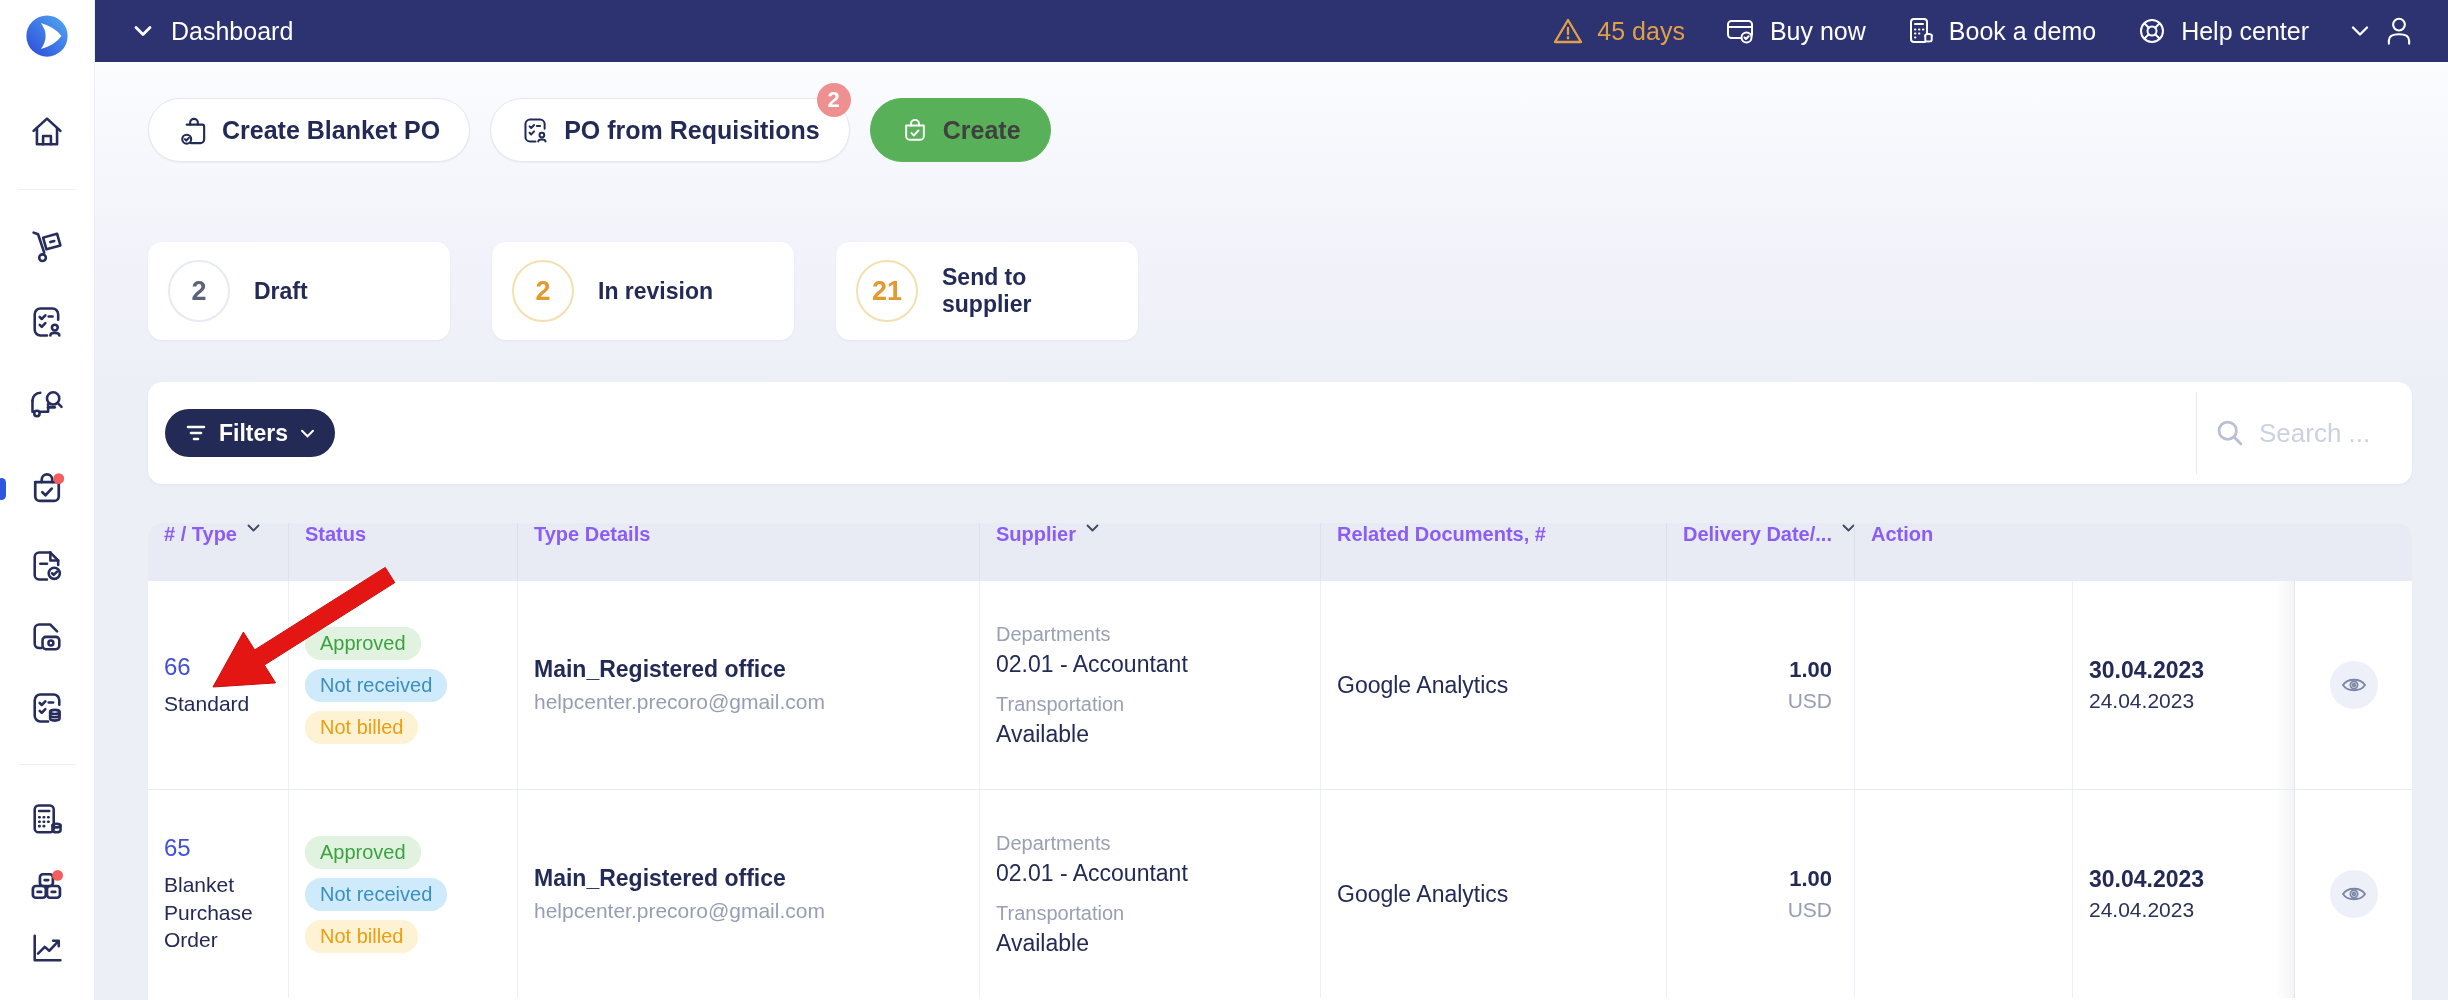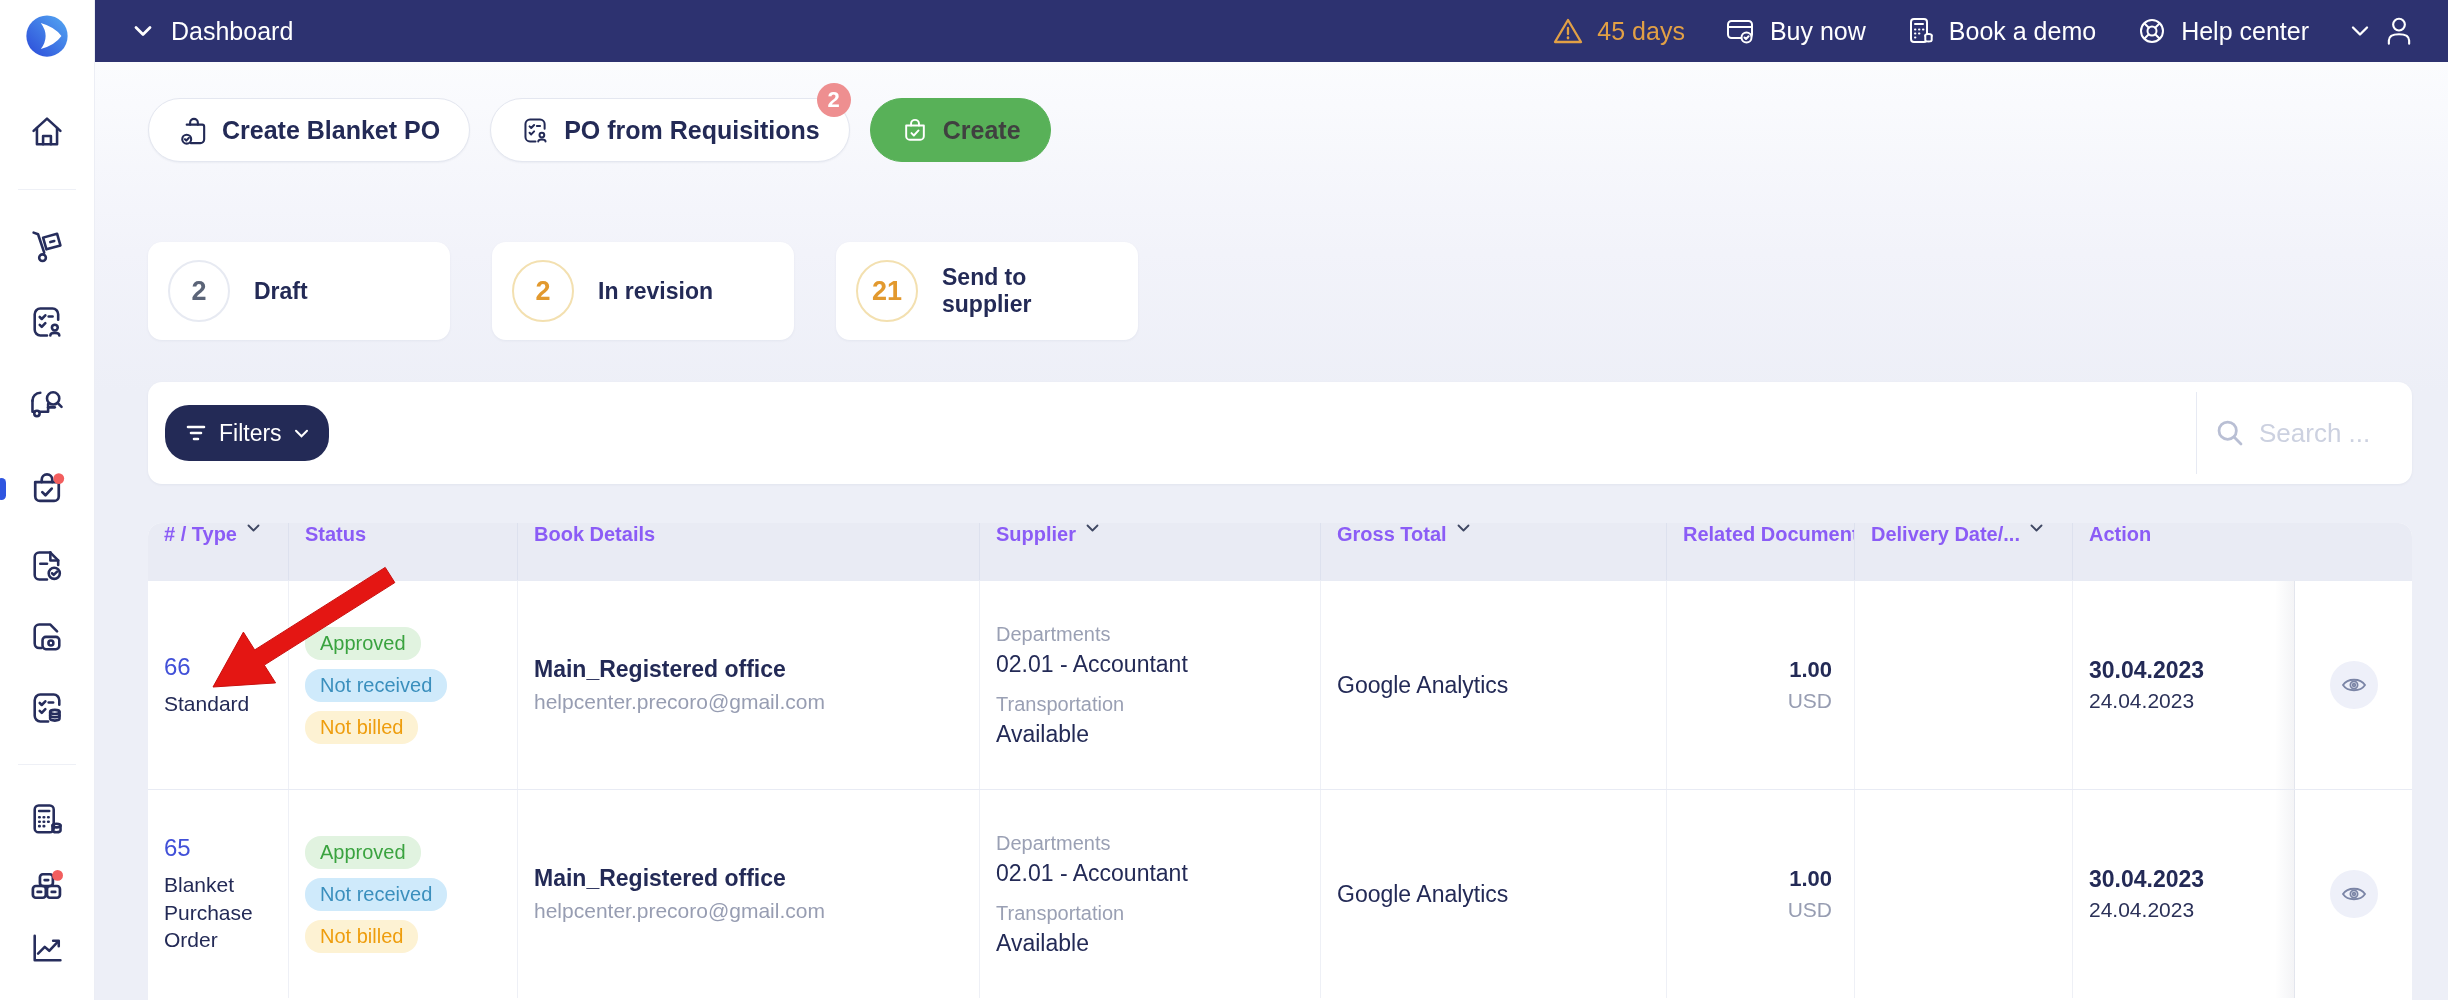--- a/index.html
+++ b/index.html
@@ -66,22 +66,22 @@
     box-shadow:0 1px 3px rgba(25,30,70,.05); }
   .scard .circle { width:62px; height:62px; border-radius:50%; border:2px solid #e7eaf2;
     display:flex; align-items:center; justify-content:center;
     font-size:27px; font-weight:600; color:#5b6478; flex:0 0 auto; }
   .scard.orange .circle { border-color:#f3e0b0; color:#e2992e; }
   .scard .lbl { font-size:23px; font-weight:600; color:#232a56; }
 
   
   .filterbar { margin:42px 36px 0 53px; height:102px; background:#ffffff; border-radius:14px;
     display:flex; align-items:center; padding:0 0 0 17px; box-shadow:0 1px 3px rgba(25,30,70,.05); }
-  .filters-pill { height:56px; border-radius:24px; background:#232a56; color:#ffffff;
-    display:flex; align-items:center; gap:12px; padding:0 20px; font-size:23px; font-weight:400; cursor:pointer; }
+  .filters-pill { height:48px; border-radius:24px; background:#232a56; color:#ffffff;
+    display:flex; align-items:center; gap:12px; padding:0 20px; font-size:23px; font-weight:700; cursor:pointer; }
   .filters-pill svg { stroke:#ffffff; fill:none; stroke-width:2.6; stroke-linecap:round; }
   .fb-spacer { flex:1; }
   .fb-divider { width:1px; align-self:stretch; margin:10px 0; background:#e7eaf3; }
   .searchbox { width:215px; display:flex; align-items:flex-start; gap:14px; padding:0 18px; }
   .searchbox svg { stroke:#b9bfd4; fill:none; stroke-width:2.4; stroke-linecap:round; flex:0 0 auto; }
   .search-input { border:none; outline:none; width:140px; font-size:26px; color:#4a5070;
     font-family:"Liberation Sans",sans-serif; background:transparent; }
   .search-input::placeholder { color:#ccd1e0; }
 
   
@@ -391,30 +391,24 @@
       <div class="th">
         <span># / Type</span>
         <svg width="15" height="10" viewBox="0 0 16 12">
             <path d="M2 3 L8 9 L14 3"></path>
           </svg>
       </div>
       <div class="th">
         <span>Status</span>
       </div>
       <div class="th">
-        <span>Book Details</span>
+        <span>Type Details</span>
       </div>
       <div class="th">
         <span>Supplier</span>
-        <svg width="15" height="10" viewBox="0 0 16 12">
-            <path d="M2 3 L8 9 L14 3"></path>
-          </svg>
-      </div>
-      <div class="th">
-        <span>Gross Total</span>
         <svg width="15" height="10" viewBox="0 0 16 12">
             <path d="M2 3 L8 9 L14 3"></path>
           </svg>
       </div>
       <div class="th">
         <span>Related Documents, #</span>
       </div>
       <div class="th">
         <span>Delivery Date/...</span>
         <svg width="15" height="10" viewBox="0 0 16 12">

